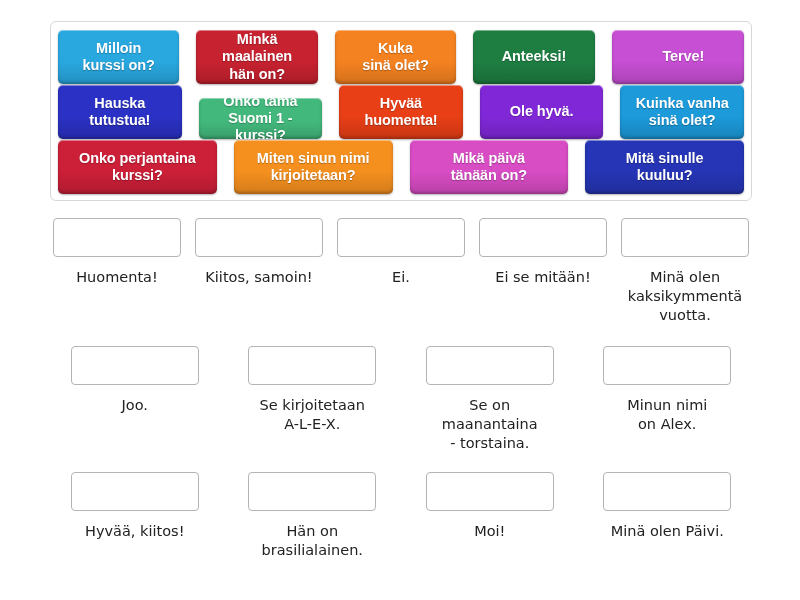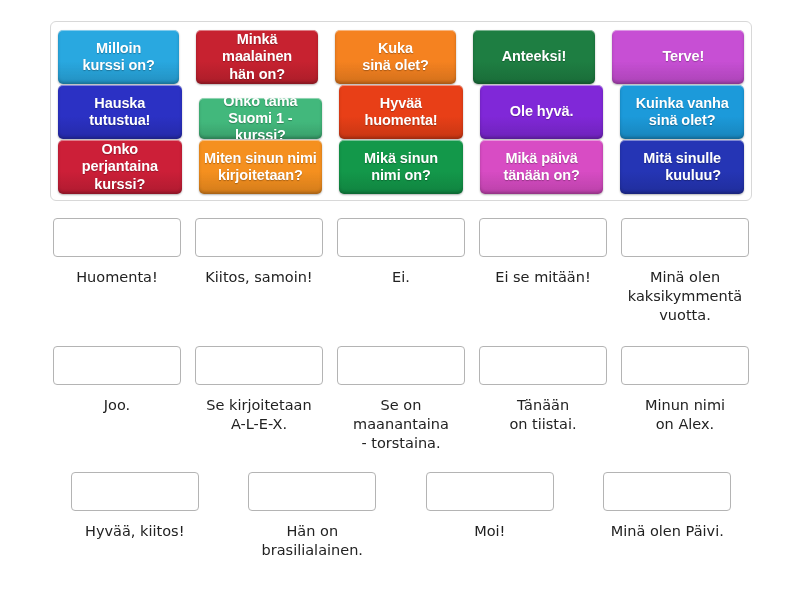--- a/index.html
+++ b/index.html
@@ -150,27 +150,24 @@
       </div>
     </div>
 
     <div class="tile-row">
       <div class="tile" style="background: linear-gradient(rgb(204, 31, 56) 0%, rgb(204, 31, 56) 58%, rgba(0, 0, 0, 0.14) 100%), rgb(204, 31, 56); background-blend-mode: normal;">
         <span>Onko perjantaina<br>kurssi?</span>
       </div>
       <div class="tile" style="background: linear-gradient(rgb(245, 144, 31) 0%, rgb(245, 144, 31) 58%, rgba(0, 0, 0, 0.14) 100%), rgb(245, 144, 31); background-blend-mode: normal;">
         <span>Miten sinun nimi<br>kirjoitetaan?</span>
       </div>
-      <div class="tile" style="background: linear-gradient(rgb(19, 152, 74) 0%, rgb(19, 152, 74) 58%, rgba(0, 0, 0, 0.14) 100%), rgb(19, 152, 74); background-blend-mode: normal;">
-        <span>Mikä sinun<br>nimi on?</span>
-      </div>
       <div class="tile" style="background: linear-gradient(rgb(216, 76, 196) 0%, rgb(216, 76, 196) 58%, rgba(0, 0, 0, 0.14) 100%), rgb(216, 76, 196); background-blend-mode: normal;">
         <span>Mikä päivä<br>tänään on?</span>
       </div>
-      <div class="tile" style="background: linear-gradient(rgb(37, 53, 181) 0%, rgb(37, 53, 181) 58%, rgba(0, 0, 0, 0.14) 100%), rgb(37, 53, 181); background-blend-mode: normal; text-align: right;">
+      <div class="tile" style="background: linear-gradient(rgb(37, 53, 181) 0%, rgb(37, 53, 181) 58%, rgba(0, 0, 0, 0.14) 100%), rgb(37, 53, 181); background-blend-mode: normal;">
         <span>Mitä sinulle<br>kuuluu?</span>
       </div>
     </div>
 
   </div>
 
   <div class="answers">
 
     <div class="ans-row r1">
       <div class="ans-cell">
@@ -203,24 +200,20 @@
       <div class="ans-cell">
         <div class="dropzone"></div>
         <div class="ans-label">Se kirjoitetaan<br>A-L-E-X.</div>
       </div>
       <div class="ans-cell">
         <div class="dropzone"></div>
         <div class="ans-label">Se on<br>maanantaina<br>- torstaina.</div>
       </div>
       <div class="ans-cell">
         <div class="dropzone"></div>
-        <div class="ans-label">Tänään<br>on tiistai.</div>
-      </div>
-      <div class="ans-cell">
-        <div class="dropzone"></div>
         <div class="ans-label">Minun nimi<br>on Alex.</div>
       </div>
     </div>
 
     <div class="ans-row r3">
       <div class="ans-cell">
         <div class="dropzone"></div>
         <div class="ans-label">Hyvää, kiitos!</div>
       </div>
       <div class="ans-cell">

